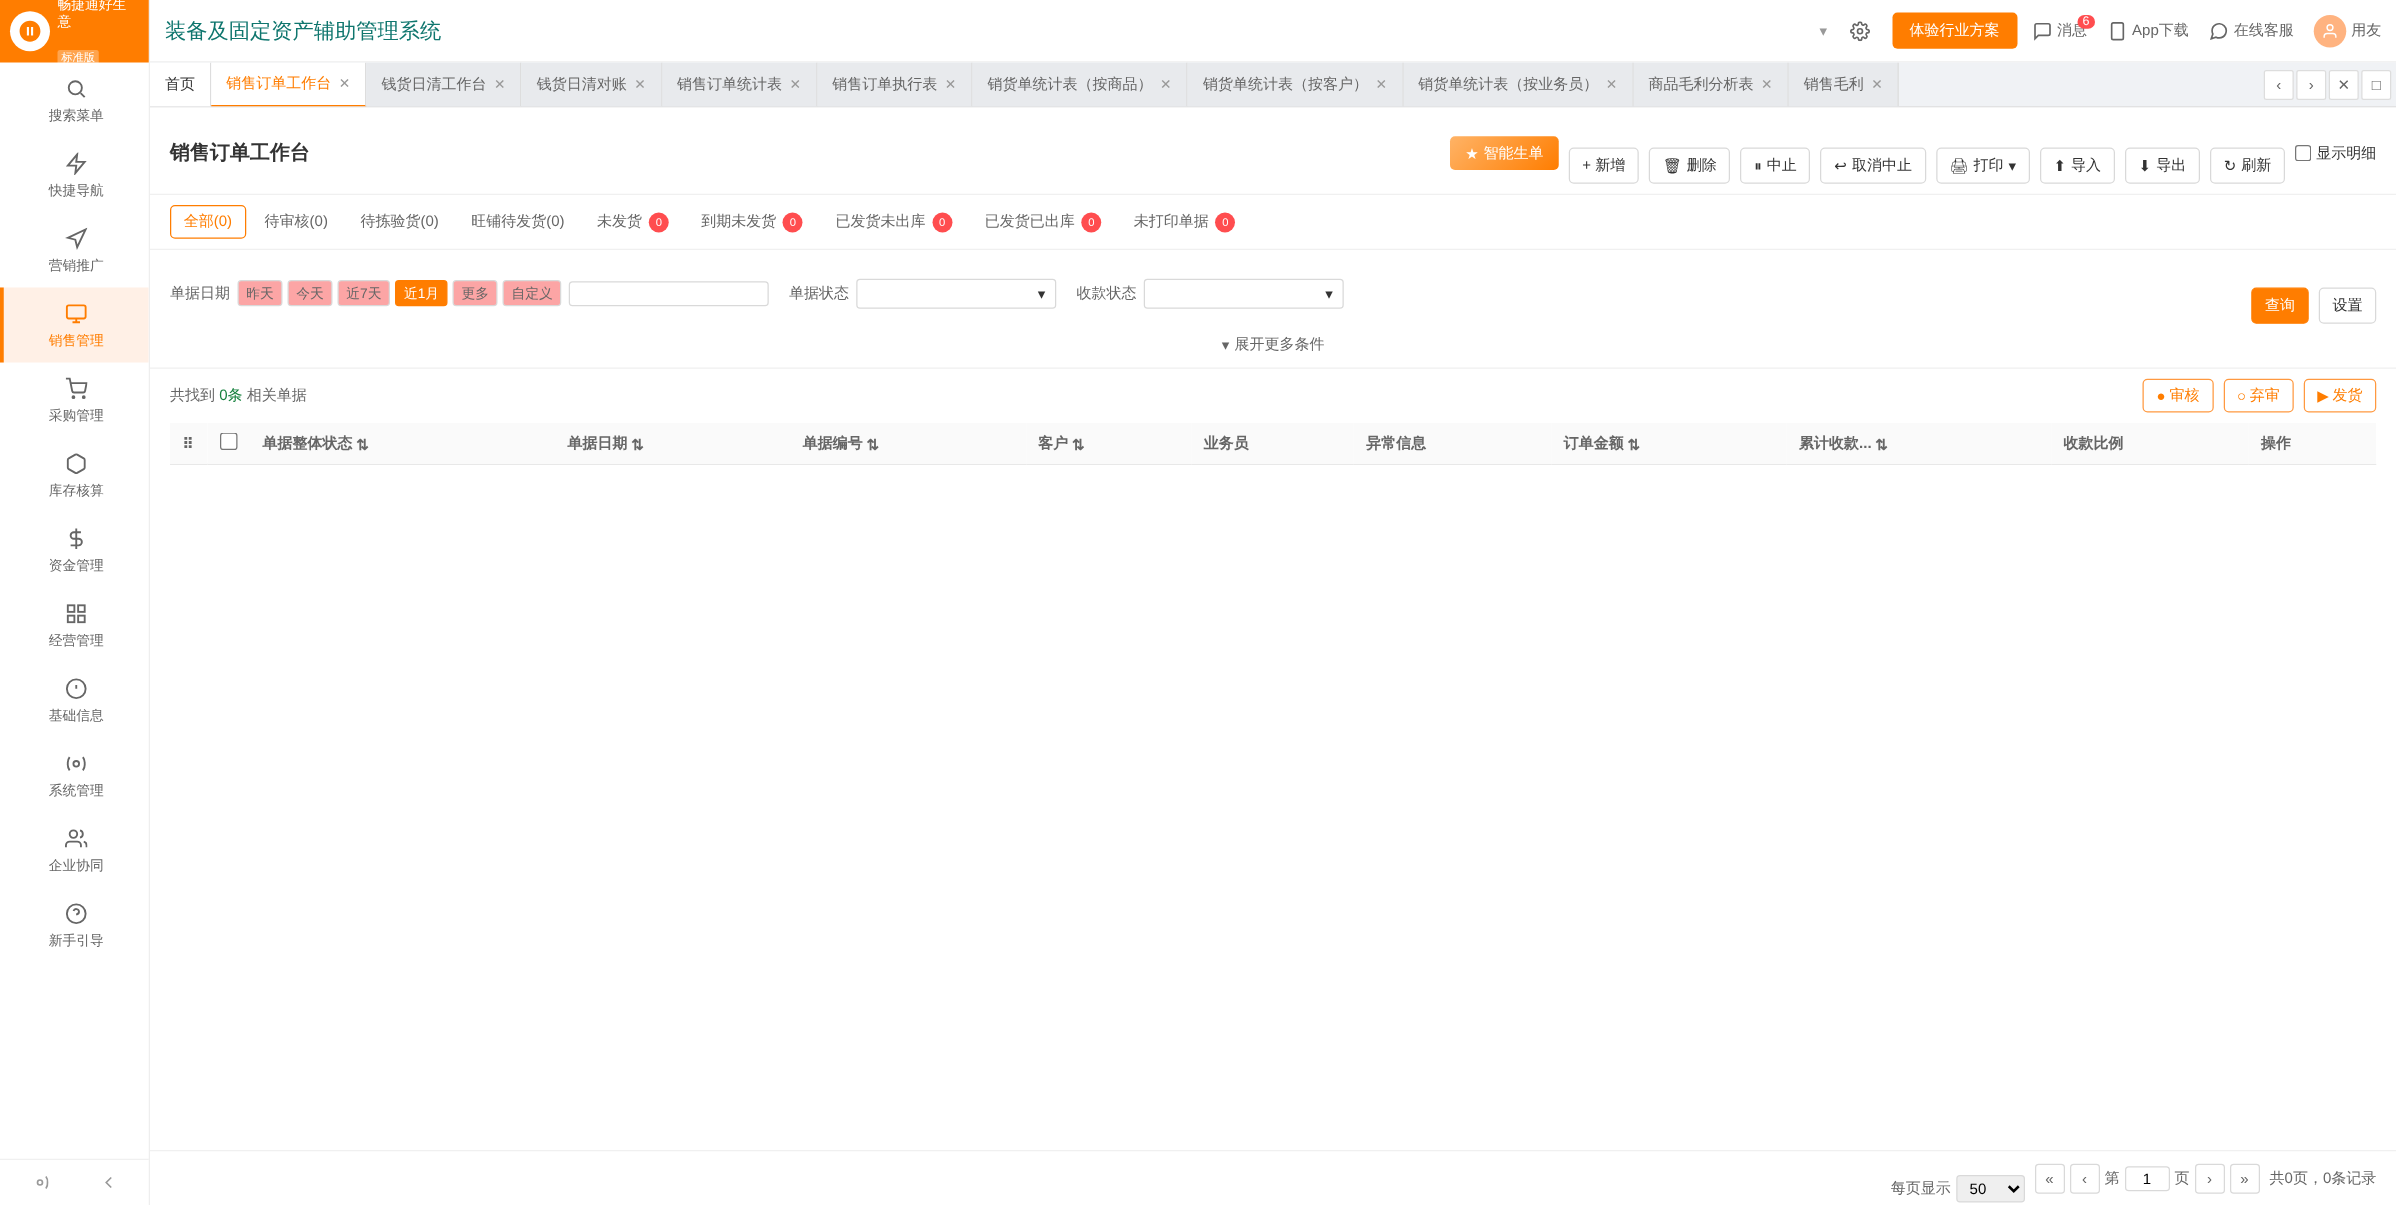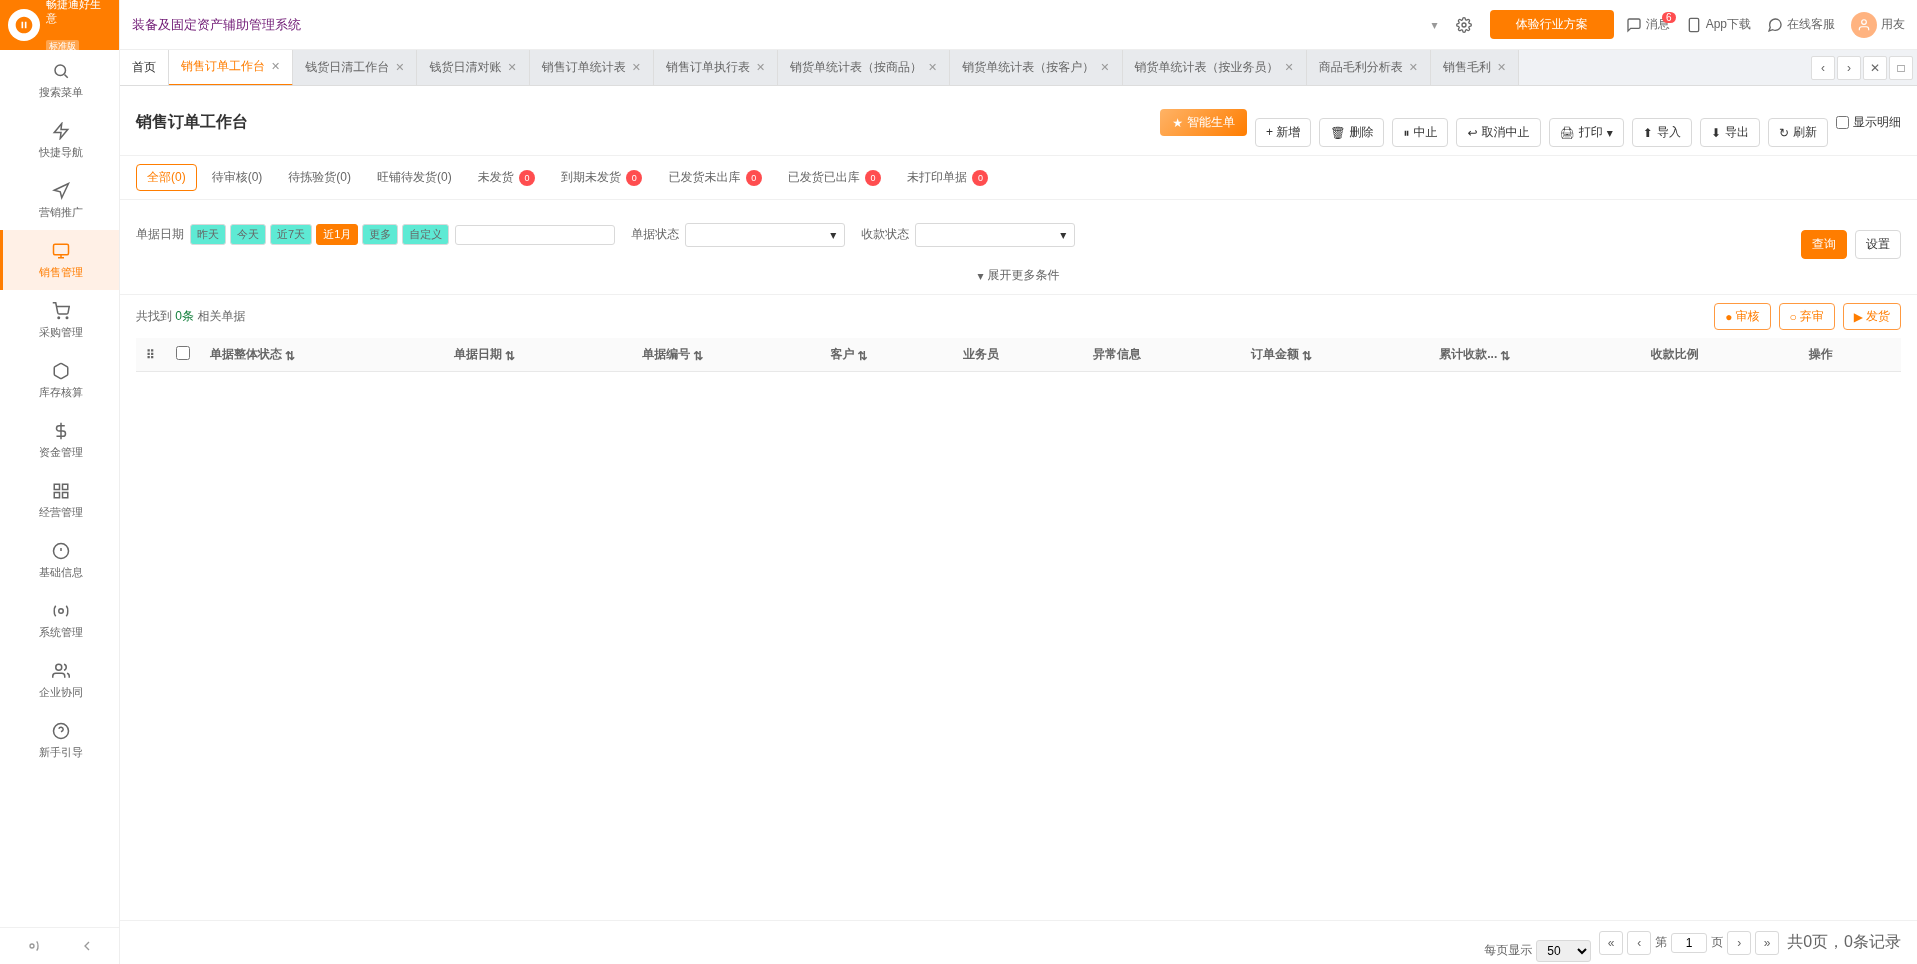--- a/index.html
+++ b/index.html
@@ -21,24 +21,24 @@
     .sidebar-item { display: flex; flex-direction: column; align-items: center; padding: 10px 8px; cursor: pointer; color: #666; border-left: 3px solid transparent; justify-content: space-between; }
     .sidebar-item.active { background: #fff0e6; color: #ff7d00; border-left: 3px solid #ff7d00; }
     .sidebar-item-icon { width: 22px; height: 22px; margin-bottom: 3px; display: flex; align-items: center; justify-content: center; }
     .sidebar-item-label { font-size: 11px; text-align: center; }
 
     .sidebar-footer { padding: 10px 8px; display: flex; gap: 8px; border-top: 1px solid #f0f0f0; }
     .sidebar-footer-btn { flex: 1; display: flex; align-items: center; justify-content: center; cursor: pointer; color: #999; }
 
     
     .topbar { height: 50px; background: #fff; display: flex; align-items: center; padding: 0 12px; border-bottom: 1px solid #eee; gap: 12px; }
-    .topbar-title { color: #701a75; font-size: 13px; flex: 1; display: flex; align-items: center; gap: 6px; }
+    .topbar-title { color: #0f766e; font-size: 17px; flex: 1; display: flex; align-items: center; gap: 6px; }
     .topbar-arrow { color: #999; cursor: pointer; }
     .topbar-settings { color: #666; cursor: pointer; width: 28px; height: 28px; display: flex; align-items: center; justify-content: center; }
-    .topbar-solution-btn { background: #ff7d00; color: #fff; border: none; border-radius: 4px; padding: 6px 26px; cursor: pointer; font-size: 12px; }
+    .topbar-solution-btn { background: #ff7d00; color: #fff; border: none; border-radius: 4px; padding: 6px 14px; cursor: pointer; font-size: 12px; }
     .topbar-right { display: flex; align-items: center; gap: 16px; margin-left: auto; }
     .topbar-right-item { display: flex; align-items: center; gap: 4px; cursor: pointer; color: #666; font-size: 12px; position: relative; }
     .badge { background: #ff4d4f; color: #fff; border-radius: 10px; padding: 0 4px; font-size: 10px; position: absolute; top: -4px; right: -6px; }
     .avatar { width: 26px; height: 26px; background: #ffb380; border-radius: 50%; display: flex; align-items: center; justify-content: center; color: #fff; font-size: 11px; }
 
     
     .tab-bar { display: flex; align-items: center; background: #f0f2f5; border-bottom: 1px solid #ddd; overflow: hidden; height: 36px; flex-shrink: 0; }
     .tab-item { display: flex; align-items: center; padding: 0 12px; height: 36px; cursor: pointer; font-size: 12px; color: #666; background: #e8eaed; border-right: 1px solid #ddd; white-space: nowrap; flex-shrink: 0; }
     .tab-item.active { background: #fff; color: #ff7d00; border-bottom: 2px solid #ff7d00; }
     .tab-item.home { background: #fff; color: #333; }
@@ -59,21 +59,21 @@
     .filter-tab { padding: 4px 10px; border-radius: 4px; cursor: pointer; font-size: 12px; color: #666; border: 1px solid transparent; }
     .filter-tab.active { color: #ff7d00; border-color: #ff7d00; }
     .filter-tab .badge-red { background: #ff4d4f; color: #fff; border-radius: 50%; width: 16px; height: 16px; font-size: 9px; display: inline-flex; align-items: center; justify-content: center; margin-left: 2px; }
 
     
     .search-area { padding: 10px 16px; border-bottom: 1px solid #f0f0f0; display: flex; flex-direction: column; gap: 8px; }
     .search-row { display: flex; align-items: center; gap: 16px; }
     .search-field { display: flex; align-items: center; gap: 6px; }
     .search-label { color: #666; white-space: nowrap; font-size: 12px; }
     .date-range-btns { display: flex; align-items: center; gap: 4px; }
-    .date-btn { padding: 2px 6px; border: 1px solid #d9d9d9; border-radius: 3px; cursor: pointer; font-size: 11px; color: #666; background: #5eead4; }
+    .date-btn { padding: 2px 6px; border: 1px solid #d9d9d9; border-radius: 3px; cursor: pointer; font-size: 11px; color: #666; background: #fca5a5; }
     .date-btn.active { background: #ff7d00; color: #fff; border-color: #ff7d00; }
     .date-input { border: 1px solid #d9d9d9; border-radius: 3px; padding: 3px 6px; font-size: 11px; color: #333; width: 160px; }
     .select-field { display: flex; align-items: center; gap: 6px; }
     .select-input { border: 1px solid #d9d9d9; border-radius: 3px; padding: 4px 8px; font-size: 12px; color: #333; width: 160px; background: #fff; cursor: pointer; display: flex; align-items: center; justify-content: space-between; }
     .expand-btn { display: flex; align-items: center; gap: 4px; color: #666; cursor: pointer; font-size: 12px; border: none; background: none; }
 
     
     .table-toolbar { padding: 8px 16px; display: flex; align-items: center; justify-content: space-between; }
     .result-count { font-size: 12px; color: #666; }
     .result-count .highlight { color: #15803d; }
@@ -92,21 +92,21 @@
     .empty-icon { width: 100px; height: 100px; margin-bottom: 12px; }
     .empty-text { color: #999; font-size: 13px; }
 
     
     .pagination { height: 44px; border-top: 1px solid #f0f0f0; display: flex; align-items: center; justify-content: flex-end; padding: 0 16px; gap: 8px; background: #fff; }
     .page-size-select { display: flex; align-items: center; gap: 4px; font-size: 12px; color: #666; margin-top: 16px; }
     .page-size-selector { border: 1px solid #d9d9d9; border-radius: 3px; padding: 2px 6px; font-size: 12px; }
     .page-nav { display: flex; align-items: center; gap: 4px; font-size: 12px; color: #666; }
     .page-nav-btn { width: 24px; height: 24px; border: 1px solid #d9d9d9; border-radius: 3px; cursor: pointer; display: flex; align-items: center; justify-content: center; background: #fff; color: #666; font-size: 12px; }
     .page-input { width: 36px; border: 1px solid #d9d9d9; border-radius: 3px; padding: 2px 4px; text-align: center; font-size: 12px; }
-    .total-records { font-size: 16px; color: #666; }
+    .total-records { font-size: 12px; color: #666; }
 
     
     .checkbox { width: 14px; height: 14px; border: 1px solid #d9d9d9; border-radius: 2px; cursor: pointer; }
 
     
     .smart-btn { background: linear-gradient(135deg, #ffb366, #ff7d00); color: #fff; border: none; border-radius: 4px; padding: 5px 12px; cursor: pointer; font-size: 12px; display: flex; align-items: center; gap: 4px; }
   </style>
 </head>
 <body>
 

